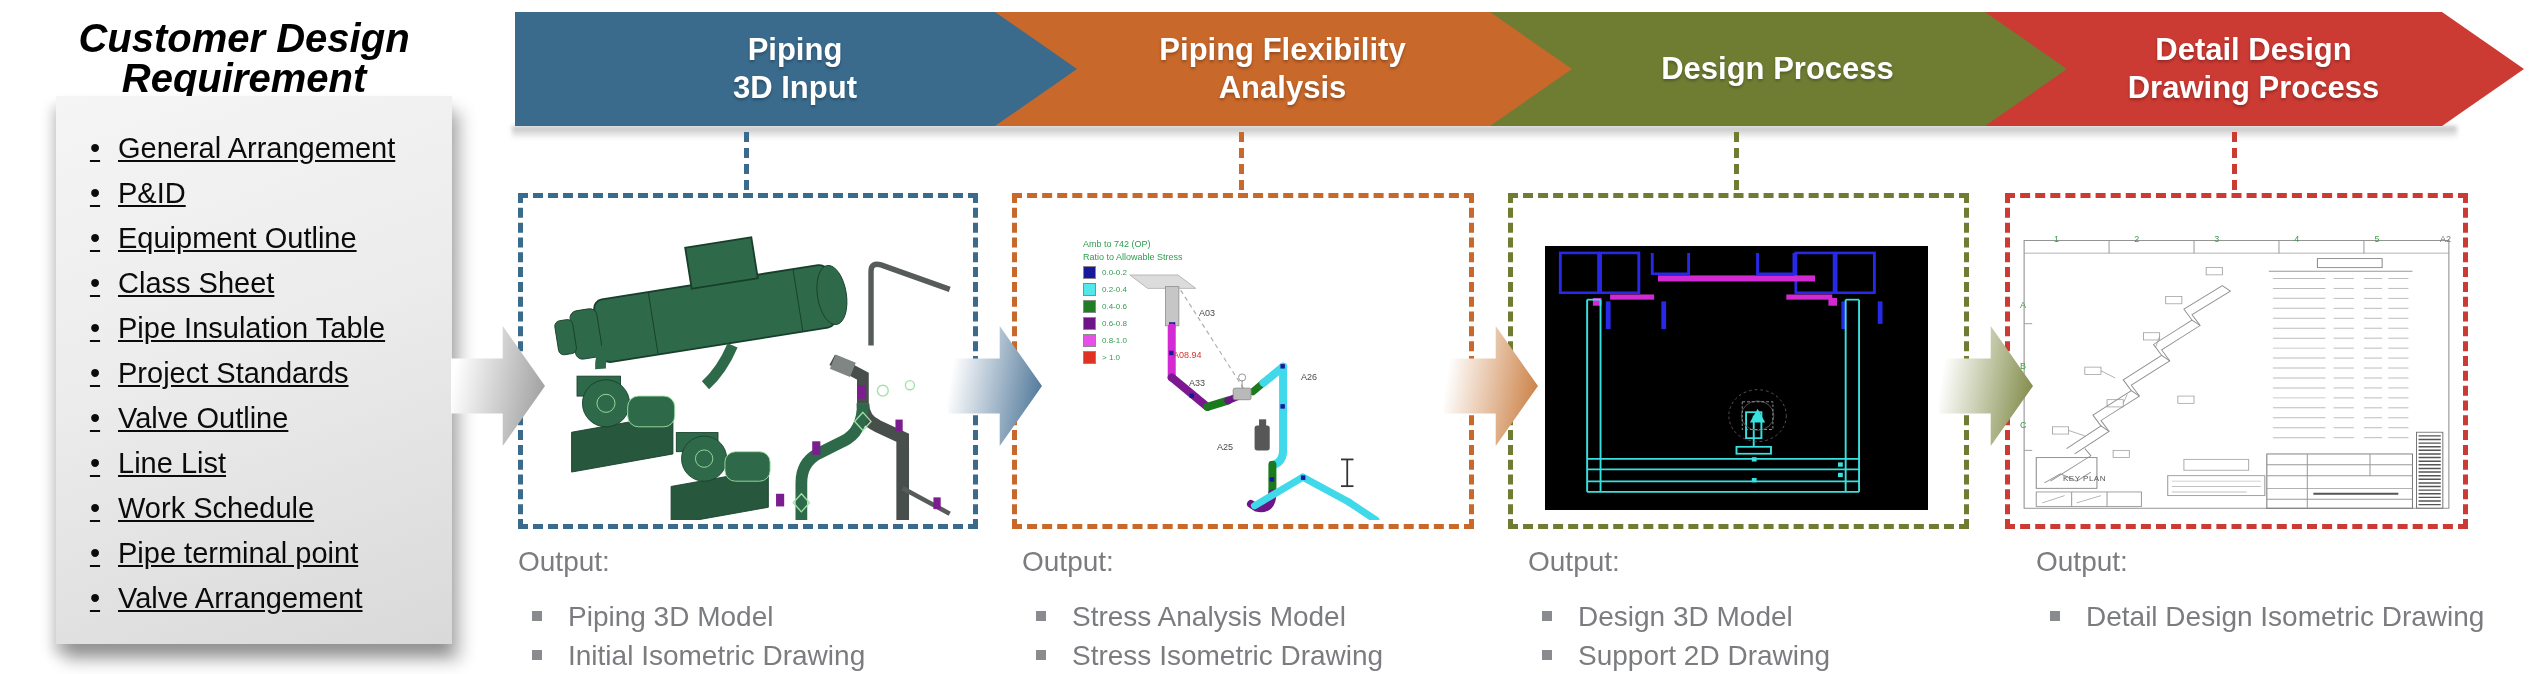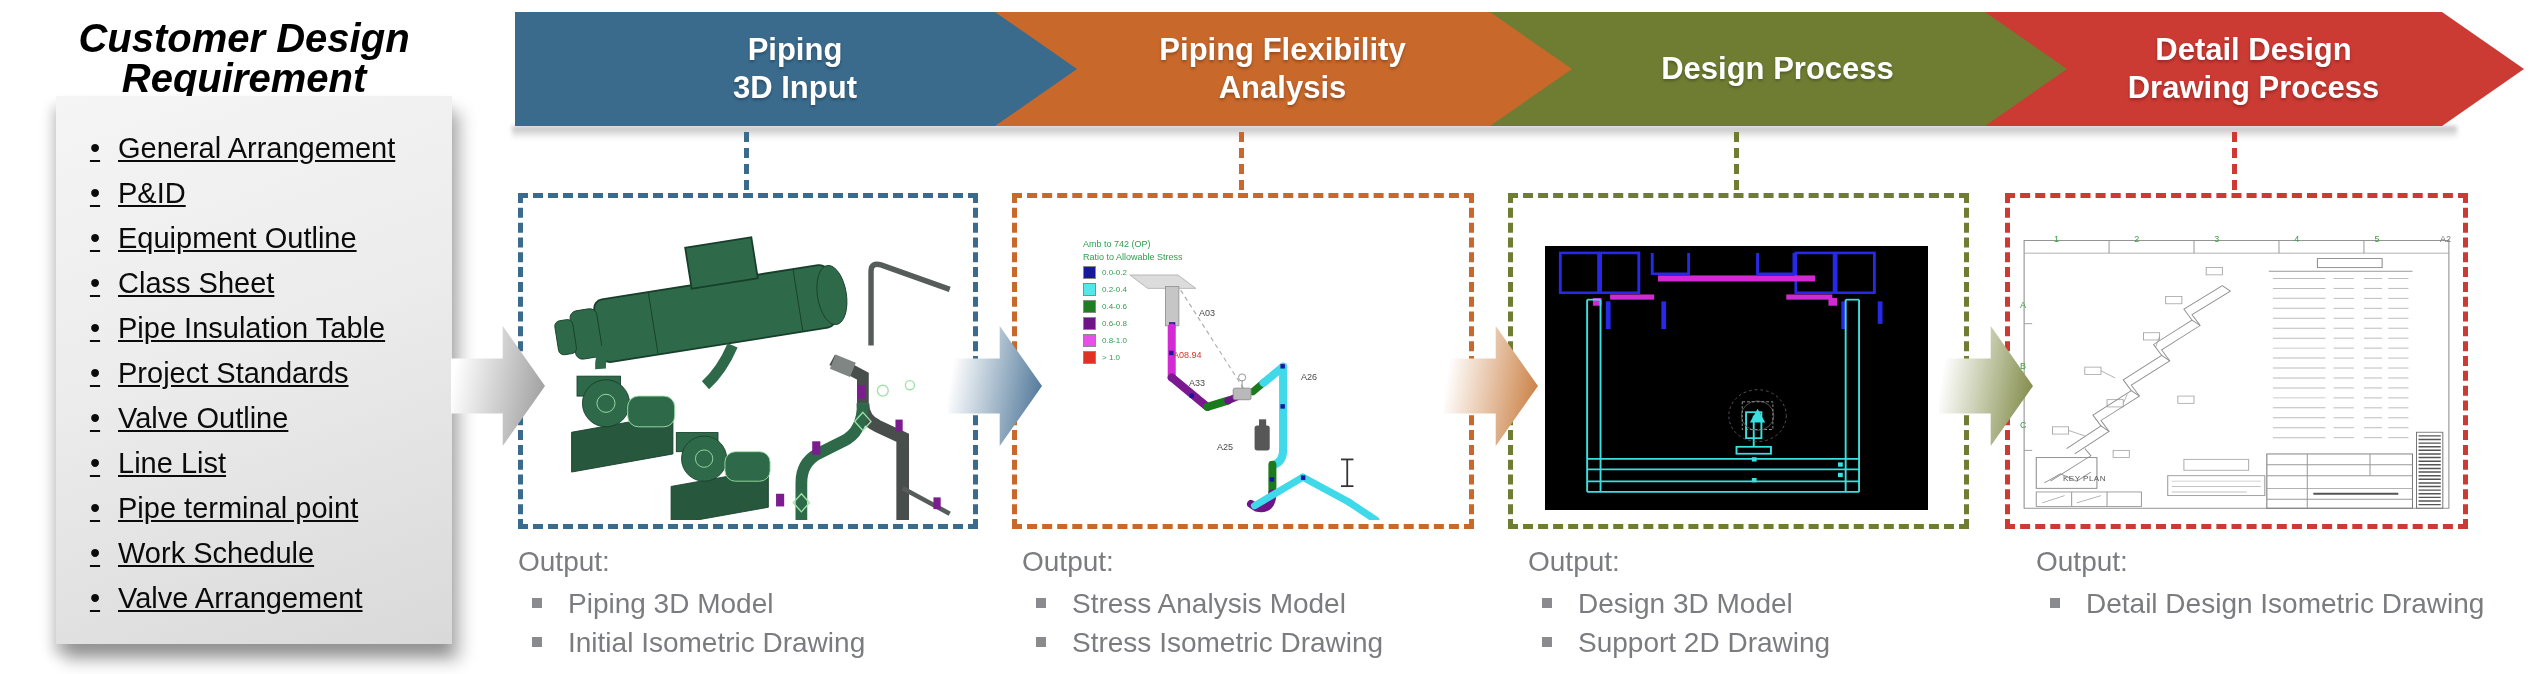--- a/index.html
+++ b/index.html
@@ -50,21 +50,21 @@
   .nlabel{position:absolute;font-size:9px;color:#4a4a4a;z-index:4;white-space:nowrap;}
   .nlabel.red{color:#d4352a;}
   .cad-black{position:absolute;left:28px;top:20px;right:32px;bottom:10px;background:#000;}
   .sheet-label{position:absolute;font-size:9px;color:#3aa040;z-index:4;}
   .sheet-label.gray{color:#777;}
   .keyplan-label{position:absolute;font-size:8px;color:#555;z-index:4;letter-spacing:.5px;padding-left:15px;}
 
   
   .output{position:absolute;top:544px;width:490px;color:#7b7c7f;font-size:28px;}
   .output .hdr{line-height:36px;}
-  .output ul{list-style:none;margin:4px 0 0 0;padding:0;}
+  .output ul{list-style:none;margin:17px 0 0 0;padding:0;}
   .output li{display:flex;line-height:39px;}
   .output .sq{width:10px;height:10px;background:#8a8b8e;margin:14px 26px 0 14px;flex:none;}
 </style>
 </head>
 <body>
 
 <div class="canvas">
 
   <div class="req-title">Customer Design Requirement</div>
   <div class="paper">
@@ -87,24 +87,24 @@
       <li>
           <span>Project Standards</span>
         </li>
       <li>
           <span>Valve Outline</span>
         </li>
       <li>
           <span>Line List</span>
         </li>
       <li>
+          <span>Work Schedule</span>
+        </li>
+      <li>
           <span>Pipe terminal point</span>
-        </li>
-      <li>
-          <span>Work Schedule</span>
         </li>
       <li>
           <span>Valve Arrangement</span>
         </li>
     </ul>
   </div>
 
   <div class="bar-shadow"></div>
   <div class="chev" style="left: 1985px; width: 539px; z-index: 2; --c: #cb3a33;"></div>
   <div class="chev" style="left: 1490px; width: 577px; z-index: 3; --c: #6f7d33;"></div>

